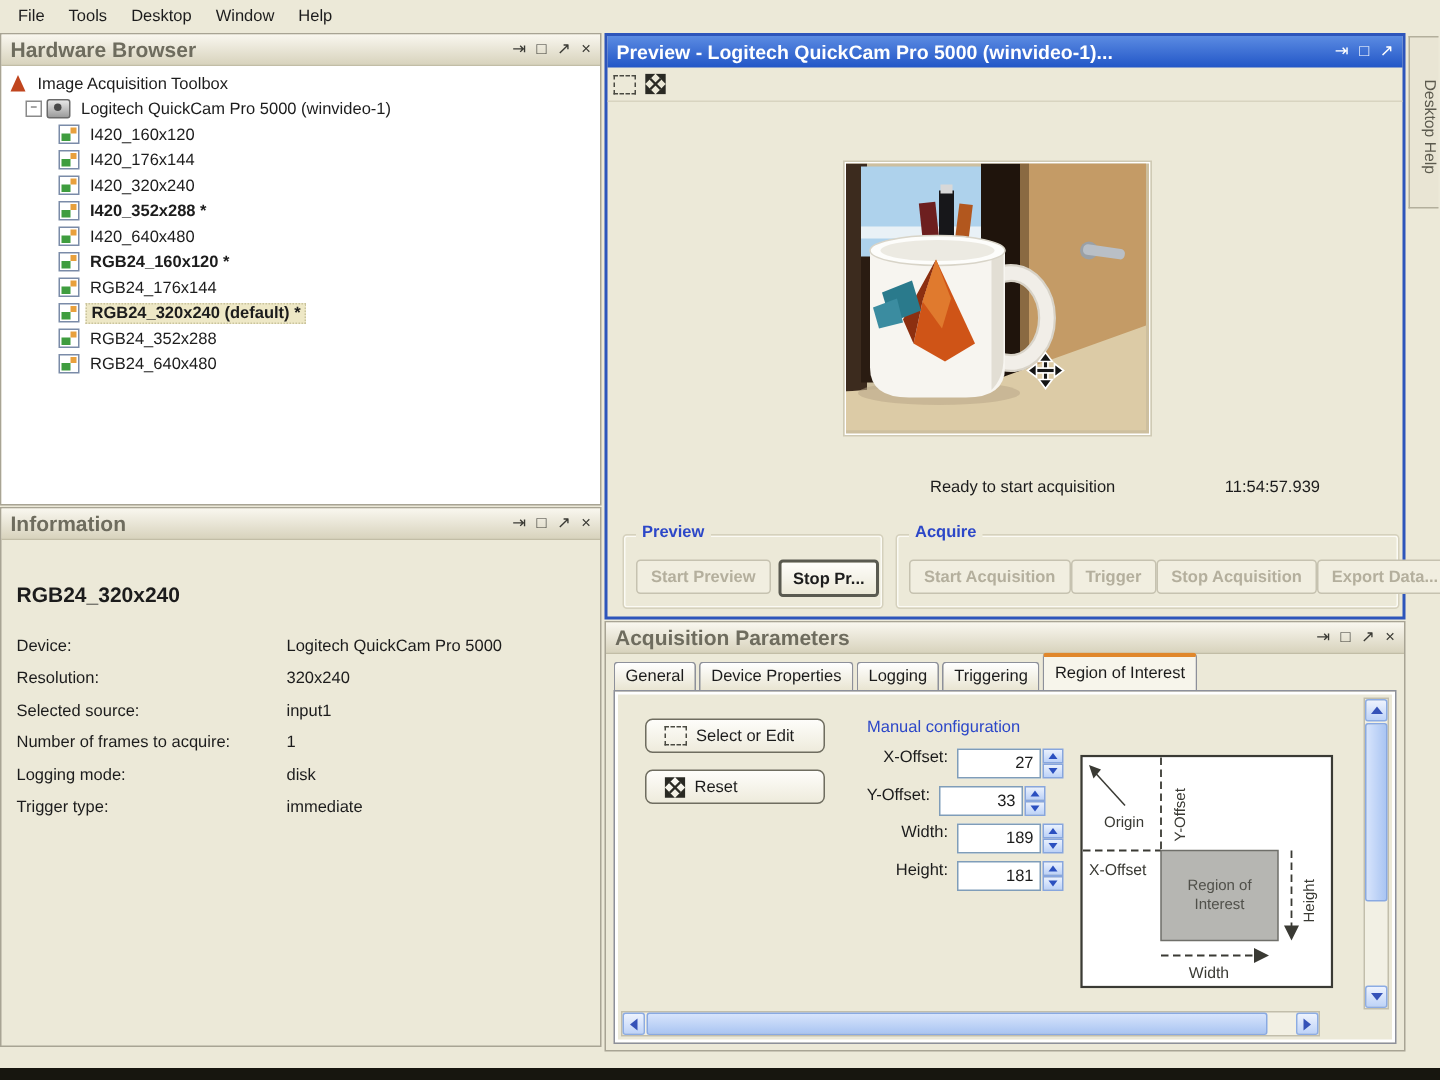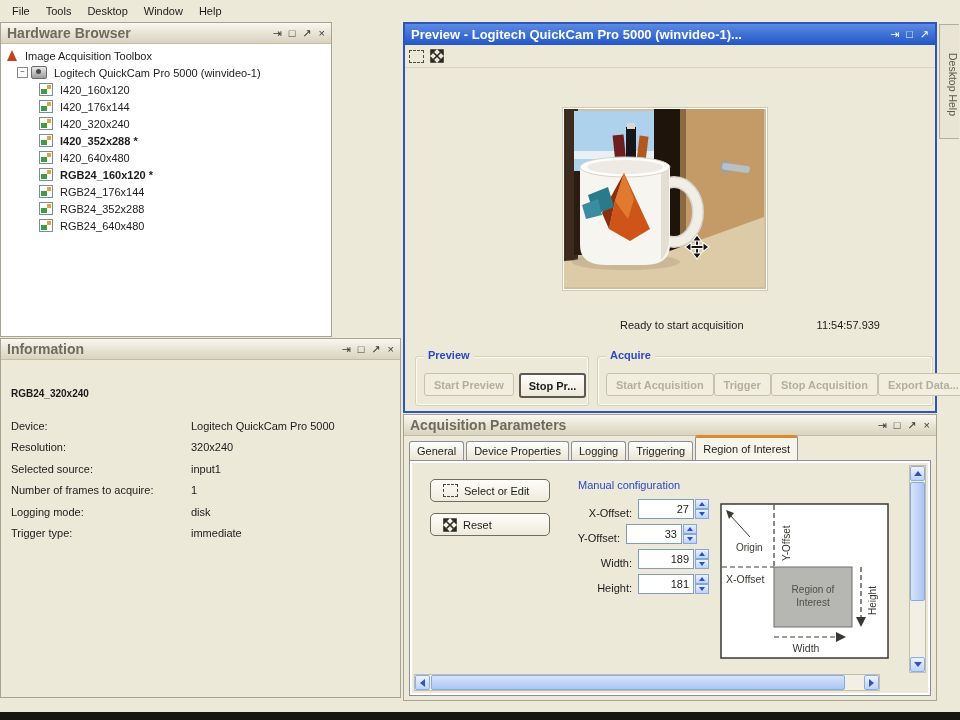--- a/index.html
+++ b/index.html
@@ -33,21 +33,21 @@
   .exbox{width:9px;height:9px;border:1px solid #8a8a8a;background:#fff;font-size:8px;line-height:7px;
     text-align:center;margin-right:3px;color:#333;}
   .devicon{width:14px;height:11px;background:linear-gradient(#e8e8e8,#9c9c9c);border:1px solid #6a6a6a;
     border-radius:2px;margin-right:4px;position:relative;}
   .devicon:before{content:"";position:absolute;left:4px;top:2px;width:5px;height:5px;background:#4a4a4a;border-radius:50%;}
   .fmticon{width:12px;height:11px;border:1px solid #7a8ba8;background:#fff;margin-right:4px;position:relative;flex:none;}
   .fmticon:before{content:"";position:absolute;left:1px;bottom:1px;width:6px;height:5px;background:#3f9d3f;}
   .fmticon:after{content:"";position:absolute;right:1px;top:1px;width:4px;height:4px;background:#e8a03c;}
   
   .info-body{padding:14px 10px 0 10px;}
-  .info-head{font-weight:bold;font-size:10px;margin:14px 0 16px 0;}
+  .info-head{font-weight:bold;font-size:14px;margin:14px 0 16px 0;}
   .info-row{display:flex;height:21.5px;align-items:center;}
   .info-row .l{width:180px;flex:none;}
   
   .preview-panel{position:absolute;left:403px;top:22px;width:534px;height:391px;
     border:2px solid #2d55bb;background:#ece9d8;box-sizing:border-box;}
   .ptoolbar{height:22px;display:flex;align-items:center;gap:6px;padding-left:4px;
     border-bottom:1px solid #d8d4c0;}
   .tool-rect{width:13px;height:11px;border:1px dashed #4a4a42;background:transparent;}
   .xarrows{width:14px;height:14px;}
   .photo-frame{position:absolute;left:158px;top:84px;width:202px;height:180px;
@@ -68,21 +68,21 @@
   .tabs{position:absolute;top:23px;left:5px;right:5px;height:22px;display:flex;align-items:flex-end;}
   .tab{height:18px;margin-right:2px;padding:0 7px;display:flex;align-items:center;
     background:linear-gradient(#ffffff,#e9e5d2);border:1px solid #8d909a;border-bottom:none;
     border-radius:3px 3px 0 0;font-size:11px;}
   .tab.active{height:22px;background:#f7f5eb;border-top:3px solid #e0872c;font-size:11px;position:relative;z-index:2;}
   .tab-content{position:absolute;top:45px;left:5px;right:5px;bottom:4px;
     border:1px solid #8d909a;background:#ece9d8;box-shadow:inset 0 0 0 2px #ffffff;}
   .roi-btn{position:absolute;width:120px;height:23px;border:1px solid #6f6d60;border-radius:5px;
     background:linear-gradient(#fefdfa,#eeebdc);display:flex;align-items:center;gap:6px;padding-left:12px;box-sizing:border-box;}
   .mc-label{position:absolute;left:168px;top:18px;color:#2c47c8;}
-  .spin-row{position:absolute;display:flex;align-items:flex-end;height:20px;}
+  .spin-row{position:absolute;display:flex;align-items:flex-start;height:20px;}
   .spin-row .sl{width:62px;text-align:right;margin-right:6px;}
   .spin-box{width:50px;height:18px;border:1px solid #7f9db9;background:#fff;display:flex;
     align-items:center;justify-content:flex-end;padding-right:4px;}
   .spin-btns{width:14px;height:20px;display:flex;flex-direction:column;margin-left:1px;}
   .sb{flex:1;background:linear-gradient(#eaf1fd,#bdd2f7);border:1px solid #87a6de;
     display:flex;align-items:center;justify-content:center;}
   .sb.up:after{content:"";border-left:3px solid transparent;border-right:3px solid transparent;border-bottom:4px solid #2b50c0;}
   .sb.dn:after{content:"";border-left:3px solid transparent;border-right:3px solid transparent;border-top:4px solid #2b50c0;}
   .diagram{position:absolute;left:310px;top:42px;width:169px;height:156px;}
   
@@ -111,21 +111,21 @@
 <body>
 
 <div class="menubar">
   <span class="menu-item">File</span>
   <span class="menu-item">Tools</span>
   <span class="menu-item">Desktop</span>
   <span class="menu-item">Window</span>
   <span class="menu-item">Help</span>
 </div>
 
-<div class="panel" style="left:0;top:22px;width:332px;height:315px;">
+<div class="panel" style="left:0;top:22px;width:401px;height:315px;">
   <div class="phdr">
     <span>Hardware Browser</span>
     <span class="phdr-icons">
       <span>⇥</span>
       <span>□</span>
       <span>↗</span>
       <span>×</span>
     </span>
   </div>
   <div class="hb-content">
@@ -159,20 +159,24 @@
           <span class="fmticon"></span>
           <span class="lbl">I420_640x480</span>
         </div>
       <div class="trow indent2 bold">
           <span class="fmticon"></span>
           <span class="lbl">RGB24_160x120 *</span>
         </div>
       <div class="trow indent2">
           <span class="fmticon"></span>
           <span class="lbl">RGB24_176x144</span>
+        </div>
+      <div class="trow indent2 bold selected">
+          <span class="fmticon"></span>
+          <span class="lbl">RGB24_320x240 (default) *</span>
         </div>
       <div class="trow indent2">
           <span class="fmticon"></span>
           <span class="lbl">RGB24_352x288</span>
         </div>
       <div class="trow indent2">
           <span class="fmticon"></span>
           <span class="lbl">RGB24_640x480</span>
         </div>
     </div>

